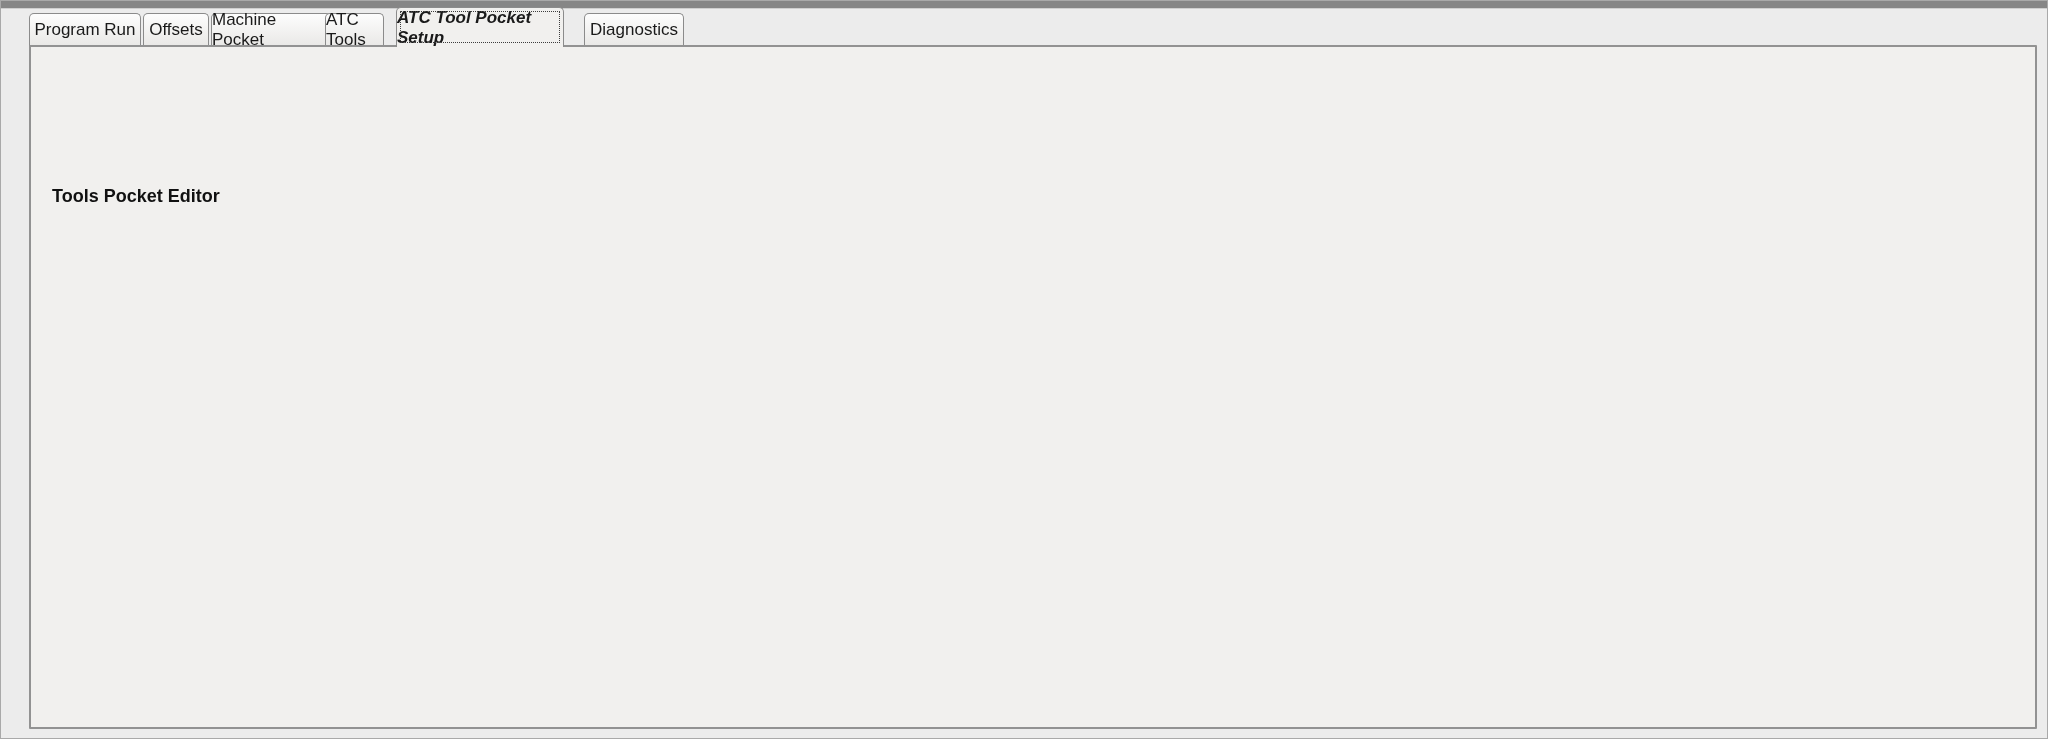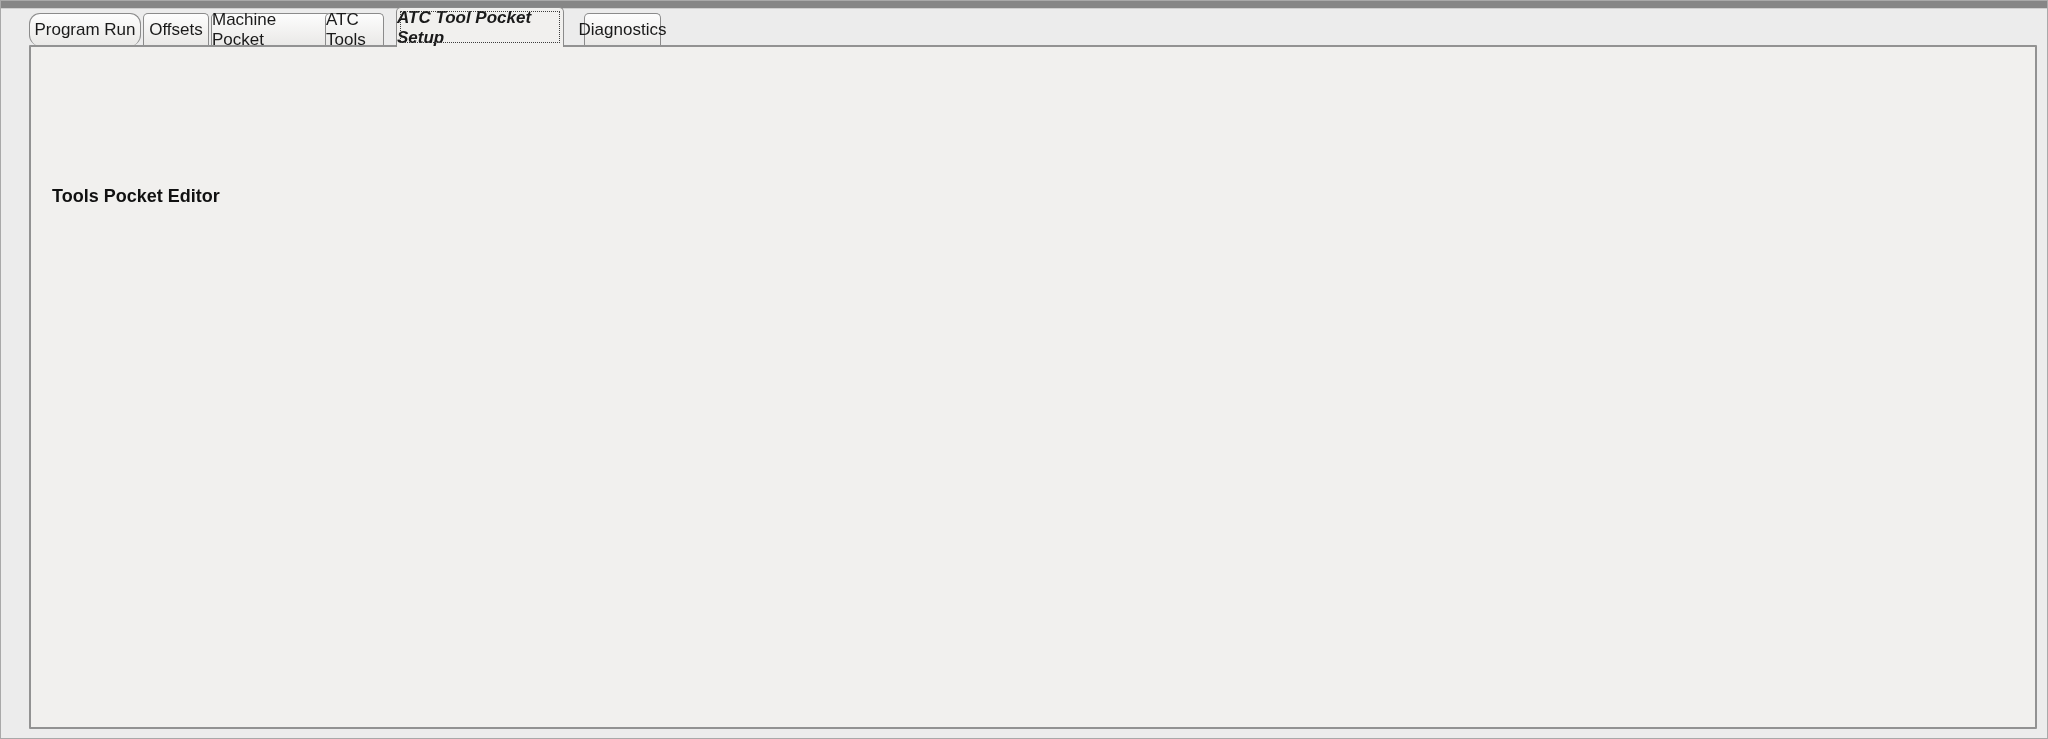--- a/index.html
+++ b/index.html
@@ -115,26 +115,26 @@
 
   #fork { position:absolute; left:152px; top:358px; width:196px; height:264px; }
 </style>
 </head>
 <body>
 
 <div id="screen">
   <div id="topstrip"></div>
 
   <div>
-    <div class="tab" style="left:28px;width:112px;border-radius:11px;">Program Run</div>
+    <div class="tab" style="left:28px;width:112px;">Program Run</div>
     <div class="tab" style="left:142px;width:66px;">Offsets</div>
     <div class="tab" style="left:210px;width:120px;">Machine Pocket</div>
     <div class="tab" style="left:324px;width:59px;">ATC Tools</div>
     <div class="tab active" style="left:395px;width:168px;font-style:italic;">ATC Tool Pocket Setup</div>
-    <div class="tab" style="left:583px;width:77px;">Diagnostics</div>
+    <div class="tab" style="left:583px;width:100px;">Diagnostics</div>
   </div>
 
   <div id="panel"></div>
 
   <div id="general-title">General Settings</div>
 
   <div class="lbl r" style="right:1473px;top:71px;">Slide Distance:</div>
   <div class="dro cyan" style="left:582px;top:58px;width:198px;height:48px;">
     <span class="unit">in</span>
     <span class="val">1.4000</span>

